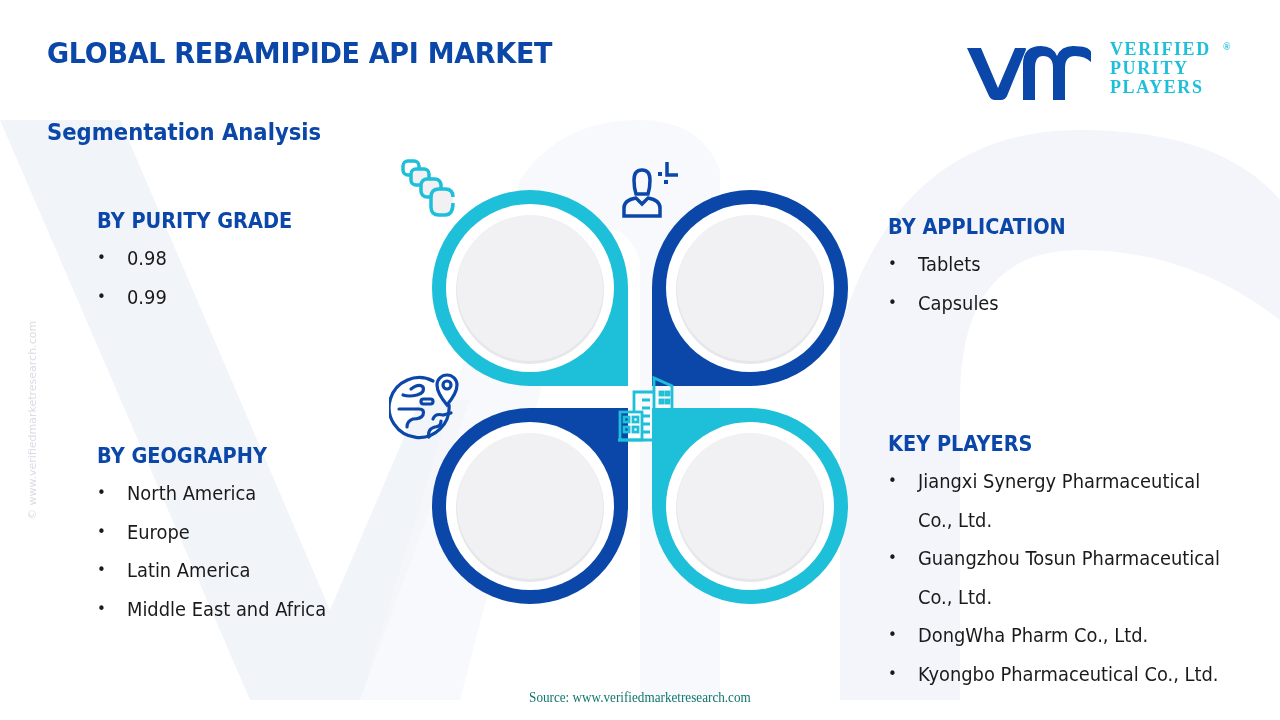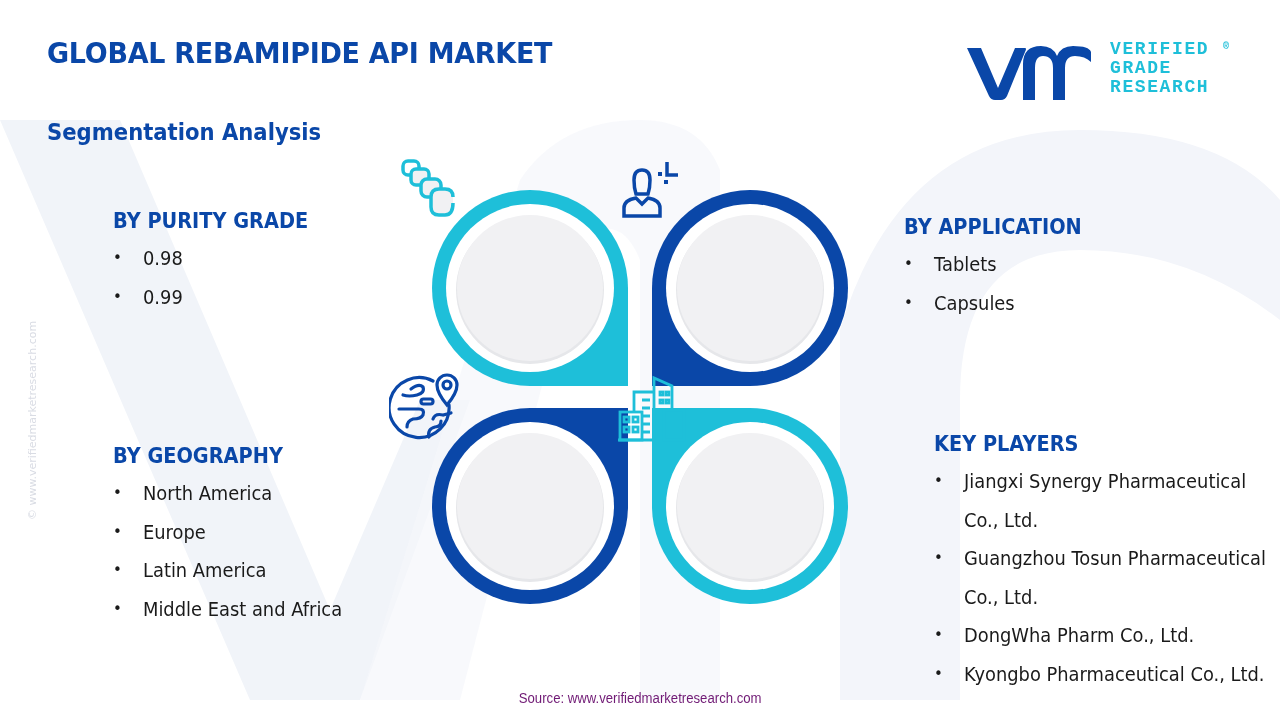--- a/index.html
+++ b/index.html
@@ -5,65 +5,65 @@
   * { margin:0; padding:0; box-sizing:border-box; }
   html, body { width:1280px; height:720px; overflow:hidden; background:#ffffff; }
   body { position:relative; font-family:"DejaVu Sans", "Liberation Sans", sans-serif; }
 
   .bg-watermark { position:absolute; inset:0; pointer-events:none; }
 
   .title { position:absolute; left:47px; top:36px; font-size:29px; font-weight:bold; color:#0a47a8; letter-spacing:-0.3px; font-family:"DejaVu Sans", sans-serif; transform:scaleX(0.93); transform-origin:left; }
   .subtitle { position:absolute; left:47px; top:119px; font-size:23px; font-weight:bold; color:#0a47a8; font-family:"DejaVu Sans", sans-serif; transform:scaleX(0.92); transform-origin:left; }
 
   .logo { position:absolute; left:965px; top:40px; width:270px; height:62px; }
-  .logo-text { position:absolute; left:1110px; top:40px; color:#1ebfd9; font-weight:bold; font-size:18px; line-height:19px; letter-spacing:1.6px; font-family:Liberation Mono, monospace; }
+  .logo-text { position:absolute; left:1110px; top:40px; color:#1ebfd9; font-weight:bold; font-size:18px; line-height:19px; letter-spacing:1.6px; font-family:Liberation Serif, serif; }
   .logo-text .reg { position:absolute; left:113px; top:-3px; font-size:10px; letter-spacing:0; color:#1ebfd9; }
 
   .side-url { position:absolute; left:26px; top:520px; transform:rotate(-90deg); transform-origin:left top; font-size:11px; color:#d9dce4; white-space:nowrap; font-family:"DejaVu Sans", sans-serif; }
 
-  .section { position:absolute;margin-left:16px; }
+  .section { position:absolute; }
   .section h3 { font-size:21px; font-weight:bold; color:#0a47a8; font-family:"DejaVu Sans", sans-serif; transform:scaleX(0.92); transform-origin:left; white-space:nowrap; margin-bottom:6px; }
   .section ul { list-style:none; }
   .section li { position:relative; padding-left:30px; font-size:19px; color:#1a1a1a; line-height:38.5px; font-family:"DejaVu Sans", sans-serif; white-space:nowrap; }
   .section li .bullet { position:absolute; left:0; top:0; font-size:15px; }
   .section li .txt { display:inline-block; transform:scaleX(0.94); transform-origin:left; }
 
   .sec-purity { left:97px; top:209px; }
   .sec-geo { left:97px; top:444px; }
   .sec-app { left:888px; top:215px; }
-  .sec-key { left:918px; top:432px; }
+  .sec-key { left:888px; top:432px; }
   .sec-key li { white-space:normal; width:360px; }
 
   .drop { position:absolute; width:196px; height:196px; }
   .drop svg { position:absolute; left:0; top:0; }
   .icon { position:absolute; left:50%; top:50%; transform:translate(-50%,-50%); }
 
-  .source { position:absolute; left:0; width:1280px; top:690px; text-align:center; font-size:14px; color:#701a75; font-family:Liberation Sans, sans-serif; }
+  .source { position:absolute; left:0; width:1280px; top:690px; text-align:center; font-size:14px; color:#0f766e; font-family:Liberation Serif, serif; }
   .source span { display:inline-block; transform:scaleX(0.94); }
 </style>
 </head>
 <body>
 
 <svg class="bg-watermark" width="1280" height="720" viewBox="0 0 1280 720">
   <path d="M0 120 L120 120 L330 610 L420 400 L470 400 L360 700 L250 700 Z" fill="#f1f4f9"></path>
   <path d="M840 700 L840 330 Q900 130 1080 130 Q1220 130 1280 200 L1280 320 Q1190 250 1080 250 Q960 250 960 400 L960 700 Z" fill="#f3f5fa"></path>
   <path d="M360 700 L520 180 Q560 120 640 120 Q700 120 720 170 L720 700 L640 700 L640 260 Q620 210 580 240 L460 700 Z" fill="#f5f7fb" opacity="0.7"></path>
 </svg>
 
 <div class="title">GLOBAL REBAMIPIDE API MARKET</div>
 <div class="subtitle">Segmentation Analysis</div>
 
 <svg class="logo" width="140" height="62" viewBox="0 0 140 62" style="width:140px;">
   <path d="M2 8 L16 8 L33 48 L50 8 L60 8 Q62 8 60 12 L42 56 Q40 60 36 60 L30 60 Q26 60 24 56 Z" fill="#0a47a8"></path>
   <path d="M58 60 L58 24 Q58 6 76 6 Q88 6 92 16 Q96 6 108 6 Q124 6 126 12 L126 22 Q120 16 110 16 Q100 16 100 28 L100 60 L88 60 L88 28 Q88 16 78 16 Q70 16 70 28 L70 60 Z" fill="#0a47a8"></path>
 </svg>
 <div class="logo-text">
   <div>VERIFIED</div>
-  <div>GRADE</div>
-  <div>RESEARCH</div>
+  <div>PURITY</div>
+  <div>PLAYERS</div>
   <span class="reg">®</span>
 </div>
 
 <div class="side-url">© www.verifiedmarketresearch.com</div>
 
 <div class="section sec-purity">
   <h3>BY PURITY GRADE</h3>
   <ul>
     <li><span class="bullet">•</span><span class="txt">0.98</span></li>
     <li><span class="bullet">•</span><span class="txt">0.99</span></li>

